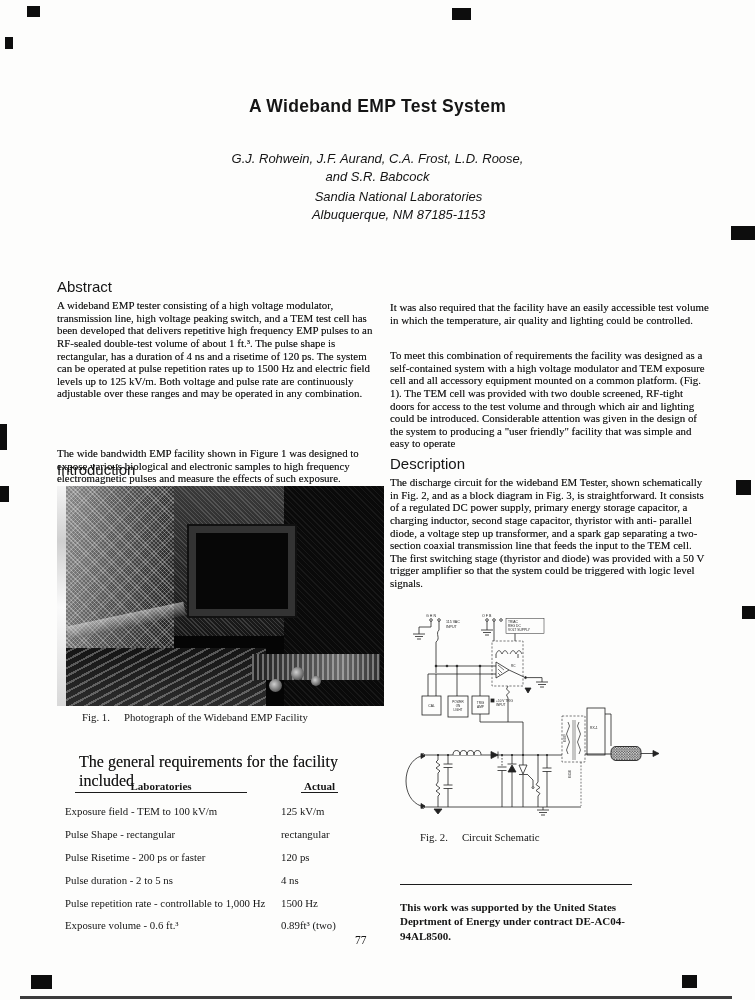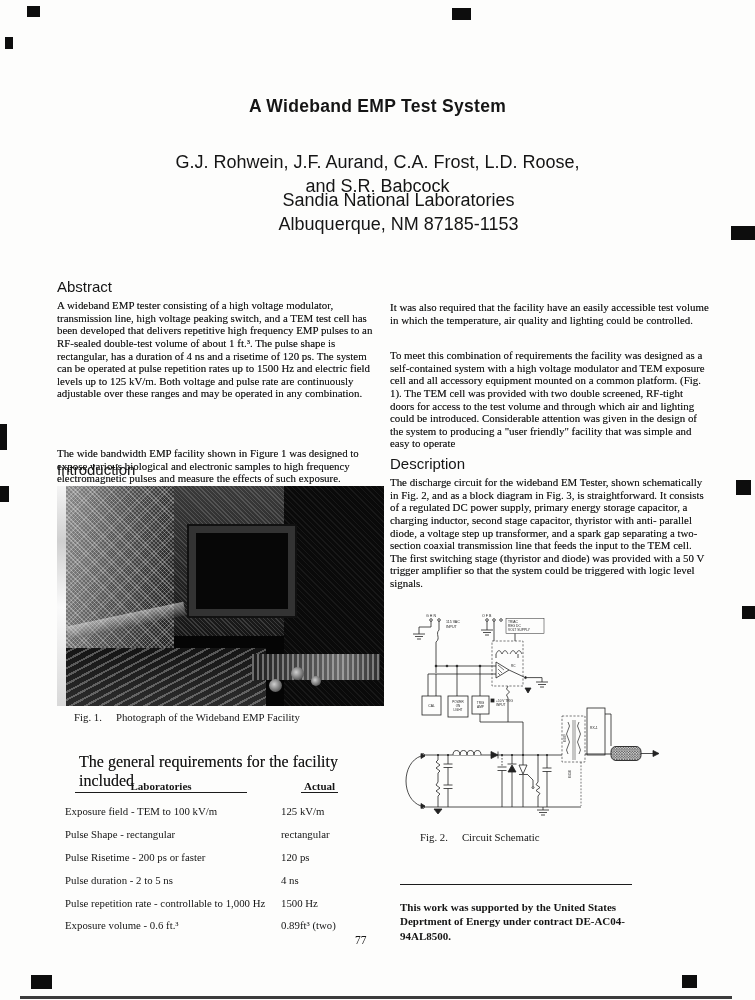--- a/index.html
+++ b/index.html
@@ -2,21 +2,21 @@
 <html><head>
 <meta charset="utf-8">
 <style>
   html,body{margin:0;padding:0;background:#e8e8e8;}
   #page{position:relative;width:755px;height:1000px;background:#fdfdfc;margin:0 auto;
         font-family:"Liberation Serif",serif;color:#151515;overflow:hidden;}
   .abs{position:absolute;}
   .ctr{text-align:center;}
   
   .title{font-family:"Liberation Sans",sans-serif;font-weight:bold;font-size:17.5px;letter-spacing:.3px;}
-  .authors,.affil{font-family:"Liberation Sans",sans-serif;font-size:18px;line-height:1.35;}
+  .authors,.affil{font-family:"Liberation Sans",sans-serif;font-style:italic;font-size:13px;line-height:1.35;}
   
   .h2{font-family:"Liberation Sans",sans-serif;font-weight:normal;font-size:15px;}
   .body-txt{font-size:10.9px;line-height:1.16;text-shadow:0 0 .4px rgba(20,20,20,.55);}
   .cap{font-size:10.8px;}
   .cap .fig-label{margin-right:14px;}
   
   .photo{background:#050505;overflow:hidden;}
   .photo>div{position:absolute;}
   .ph-strip{left:0;top:0;width:9px;height:100%;
      background:linear-gradient(180deg,#f4f4f4 0%,#cfcfcf 25%,#fafafa 55%,#d8d8d8 100%);}
@@ -80,21 +80,21 @@
     <div class="ph-right"></div>
     <div class="ph-floor"></div>
     <div class="ph-beam"></div>
     <div class="ph-opening"></div>
     <div class="ph-panel"></div>
     <div class="ph-strip"></div>
     <div class="knob" style="left:212px;bottom:14px;"></div>
     <div class="knob" style="left:234px;bottom:26px;"></div>
     <div class="knob" style="left:254px;bottom:20px;width:10px;height:10px;"></div>
   </div>
-  <div class="abs cap" style="left:74px;top:711px;">
+  <div class="abs cap" style="left:82px;top:711px;">
     <span class="fig-label">Fig. 1.</span><span>Photograph of the Wideband EMP Facility</span>
   </div>
 
   <div class="abs" style="left:57px;top:750px;width:330px;height:190px;">
     <div class="abs body-txt" style="left:22px;top:3px;font-size:16px;">The general requirements for the facility included</div>
     <div class="abs tbl-hd u ctr" style="left:18px;top:30px;width:172px;">Laboratories</div>
     <div class="abs tbl-hd u" style="left:244px;top:30px;padding:0 3px;">Actual</div>
 
     <div class="tbl-row" style="top:55px;">
       <span class="rq">Exposure field - TEM to 100 kV/m</span>

